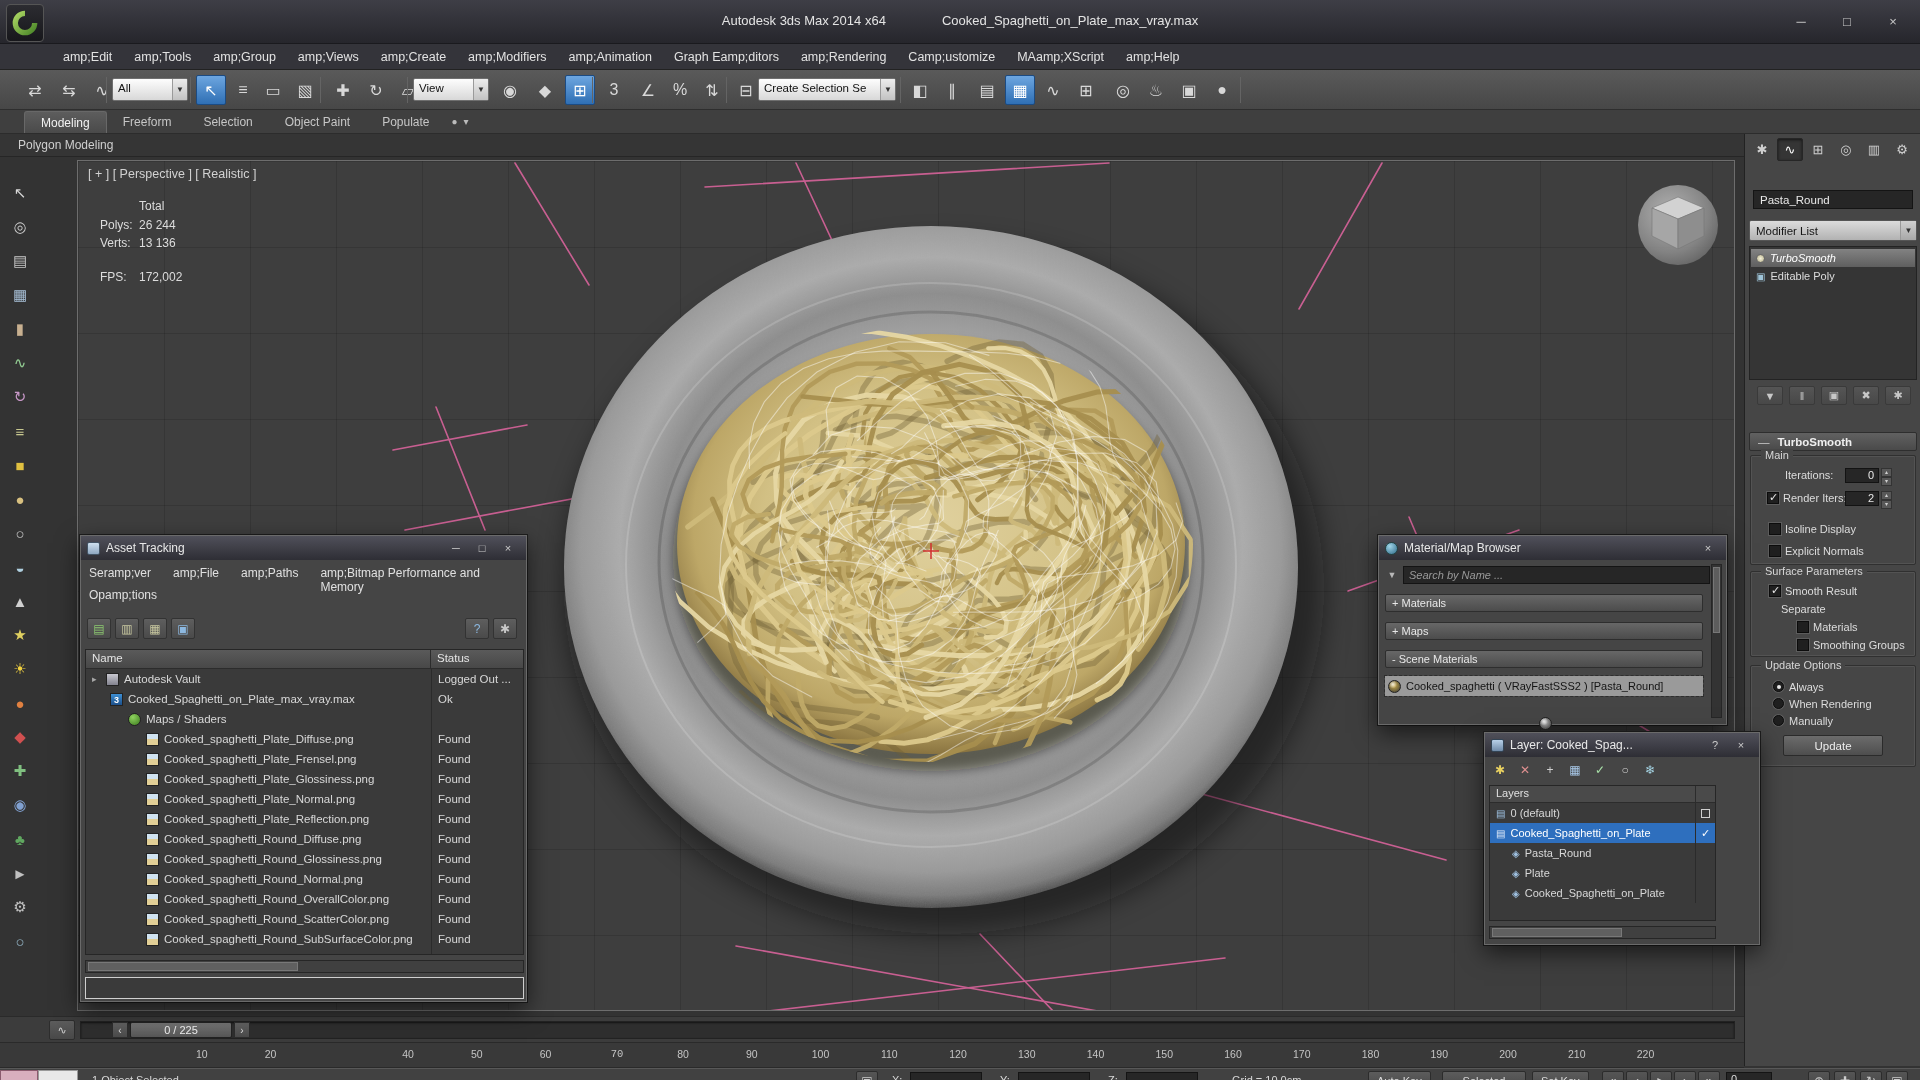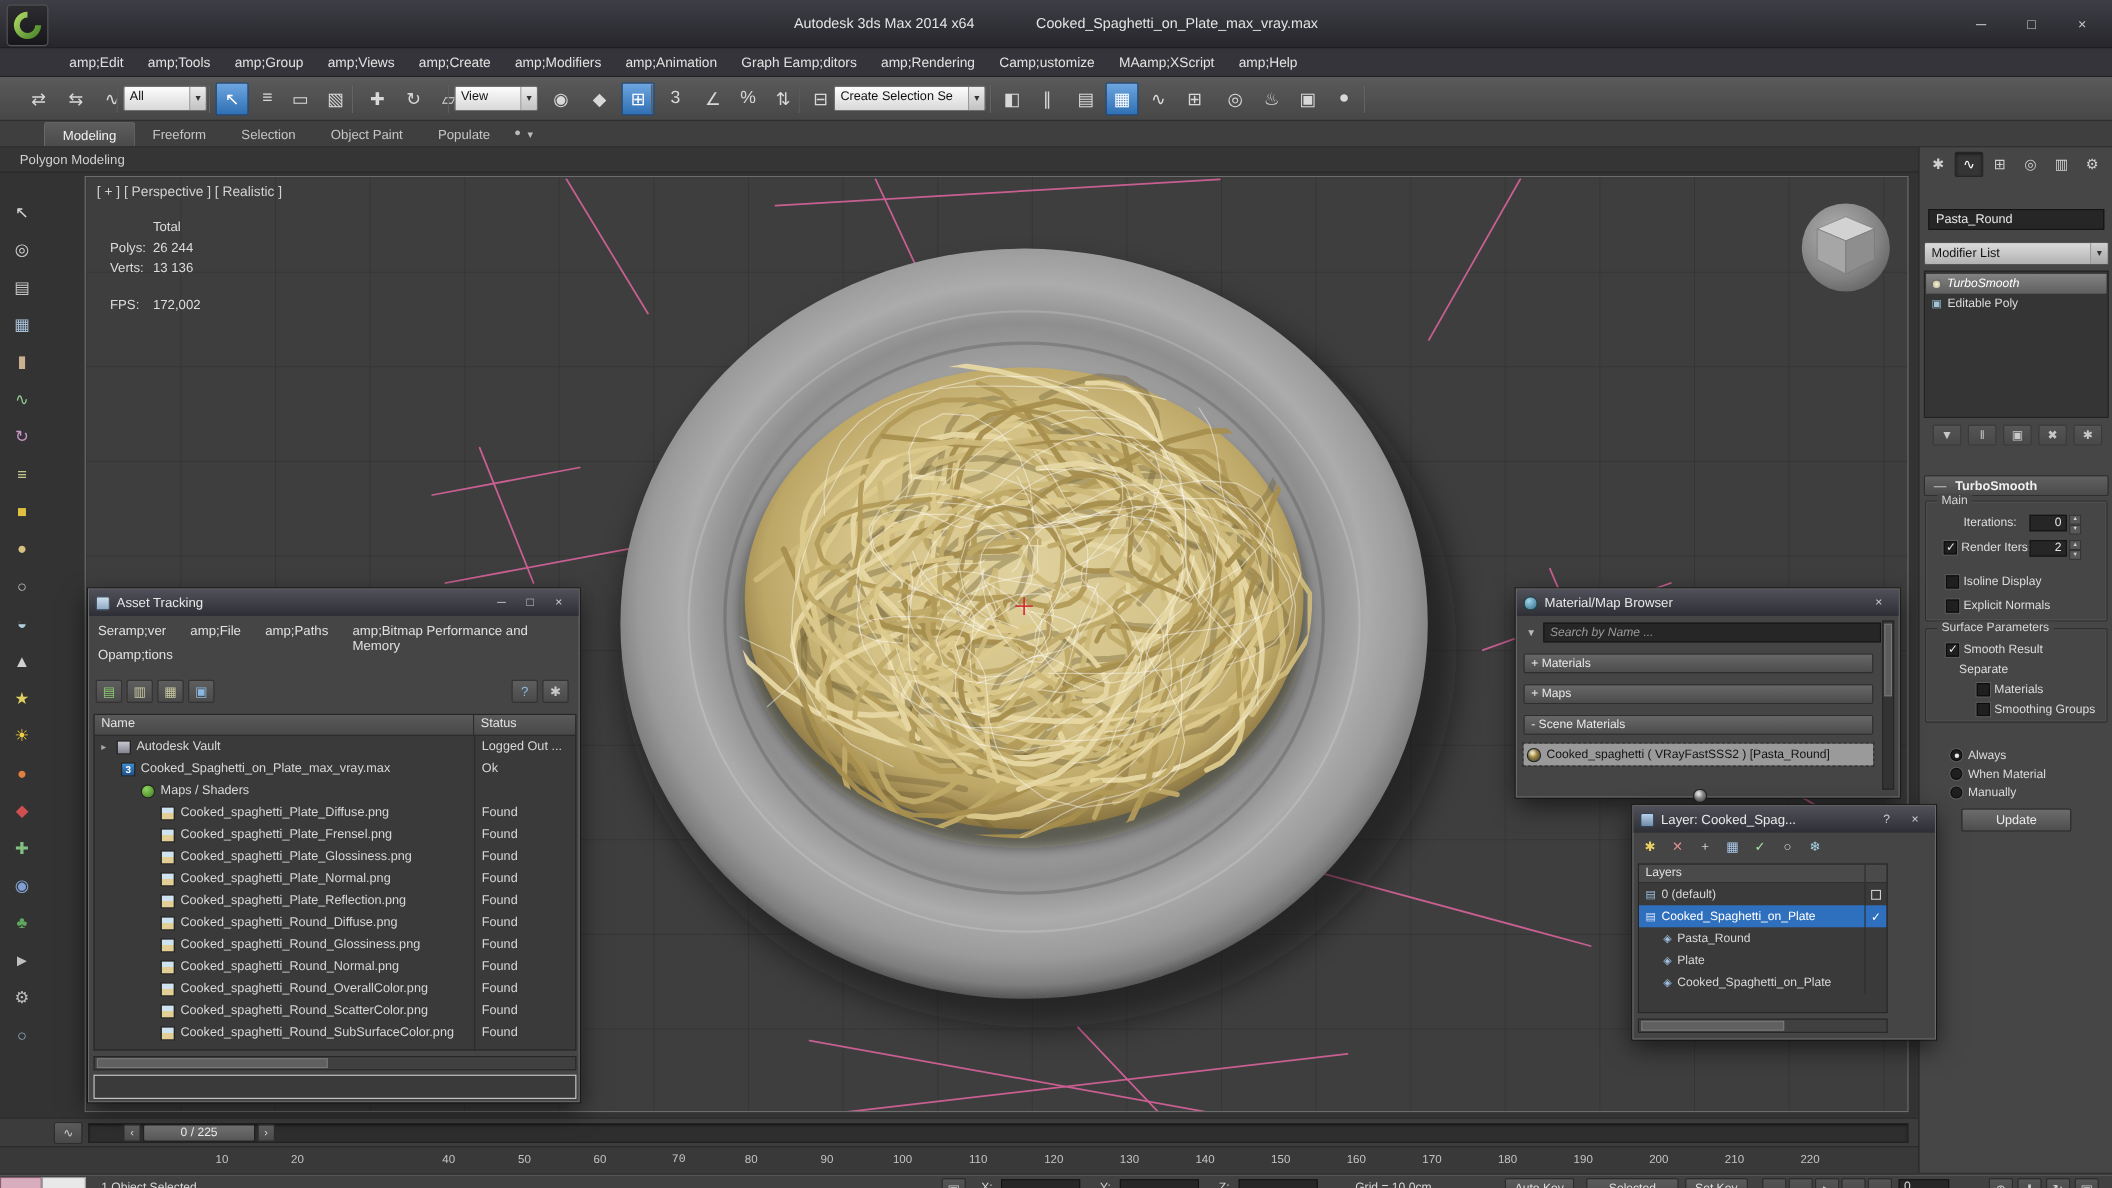--- a/index.html
+++ b/index.html
@@ -32,21 +32,21 @@
   .tbi.active{background:linear-gradient(#6da6e0,#2f6fb4);border-color:#1c4b82;color:#fff;}
   .tb-sep{position:absolute;top:7px;width:1px;height:26px;background:#383838;border-right:1px solid #646464;}
   .tb-dd{position:absolute;top:8px;height:23px;background:linear-gradient(#fdfdfd,#d8d8d8);
          border:1px solid #6f6f6f;border-radius:2px;display:flex;align-items:stretch;overflow:hidden;}
   .tb-dd-text{flex:1;padding:3px 5px 0 5px;font-size:11.5px;color:#111;white-space:nowrap;overflow:hidden;}
   .tb-dd-arrow{width:15px;background:linear-gradient(#ececec,#c2c2c2);border-left:1px solid #9a9a9a;
          display:flex;align-items:center;justify-content:center;font-size:8px;color:#333;}
 
   
   #ribbon-tabs{position:absolute;left:0;top:110px;width:1920px;height:24px;background:#3f3f3f;
-               border-bottom:1px solid #2c2c2c;display:flex;align-items:center;padding-left:40px;}
+               border-bottom:1px solid #2c2c2c;display:flex;align-items:center;padding-left:24px;}
   .rtab{height:22px;line-height:22px;padding:0 16px;font-size:12px;color:#c6c6c6;white-space:nowrap;}
   .rtab.active{background:linear-gradient(#5d5d5d,#4a4a4a);color:#f2f2f2;border:1px solid #686868;
                border-bottom:none;border-radius:3px 3px 0 0;}
   .rtab-extra{height:22px;display:flex;align-items:center;color:#bbb;font-size:10px;padding:0 6px;gap:6px;}
   #ribbon-bar{position:absolute;left:0;top:134px;width:1920px;height:23px;background:#353535;
               border-bottom:1px solid #262626;color:#cfcfcf;font-size:12px;line-height:22px;padding-left:18px;}
 
   
   #workspace{position:absolute;left:0;top:157px;width:1920px;height:859px;background:#333;}
   #left-toolbar{position:absolute;left:5px;top:178px;width:34px;}
@@ -695,29 +695,32 @@
     </div>
     <div class="cp-row" style="top:486px">
       <span id="cb-materials" class="cb" style="left:52px"></span>
       <span class="lbl" style="left:68px">Materials</span>
     </div>
     <div class="cp-row" style="top:504px">
       <span id="cb-smoothgroups" class="cb" style="left:52px"></span>
       <span class="lbl" style="left:68px">Smoothing Groups</span>
     </div>
 
+    <div class="grp" id="grp-update">
+      <span class="grp-label">Update Options</span>
+    </div>
     <div id="cp-radios"></div>
     <div id="cp-update">Update</div>
   <div class="cp-row" style="top: 546px;">
         <div class="rb sel" style="left: 28px;"></div>
         <div class="lbl" style="left: 44px; position: absolute; top: 1px;">Always</div>
       </div>
       <div class="cp-row" style="top: 563px;">
         <div class="rb" style="left: 28px;"></div>
-        <div class="lbl" style="left: 44px; position: absolute; top: 1px;">When Material</div>
+        <div class="lbl" style="left: 44px; position: absolute; top: 1px;">When Rendering</div>
       </div>
       <div class="cp-row" style="top: 580px;">
         <div class="rb" style="left: 28px;"></div>
         <div class="lbl" style="left: 44px; position: absolute; top: 1px;">Manually</div>
       </div>
     </div>
 
   <div class="fwin" id="asset-win">
     <div class="fw-title">
       <span class="fw-ticon" style="background:linear-gradient(#cfe0ef,#8fa8c2);border:1px solid #456;"></span>

